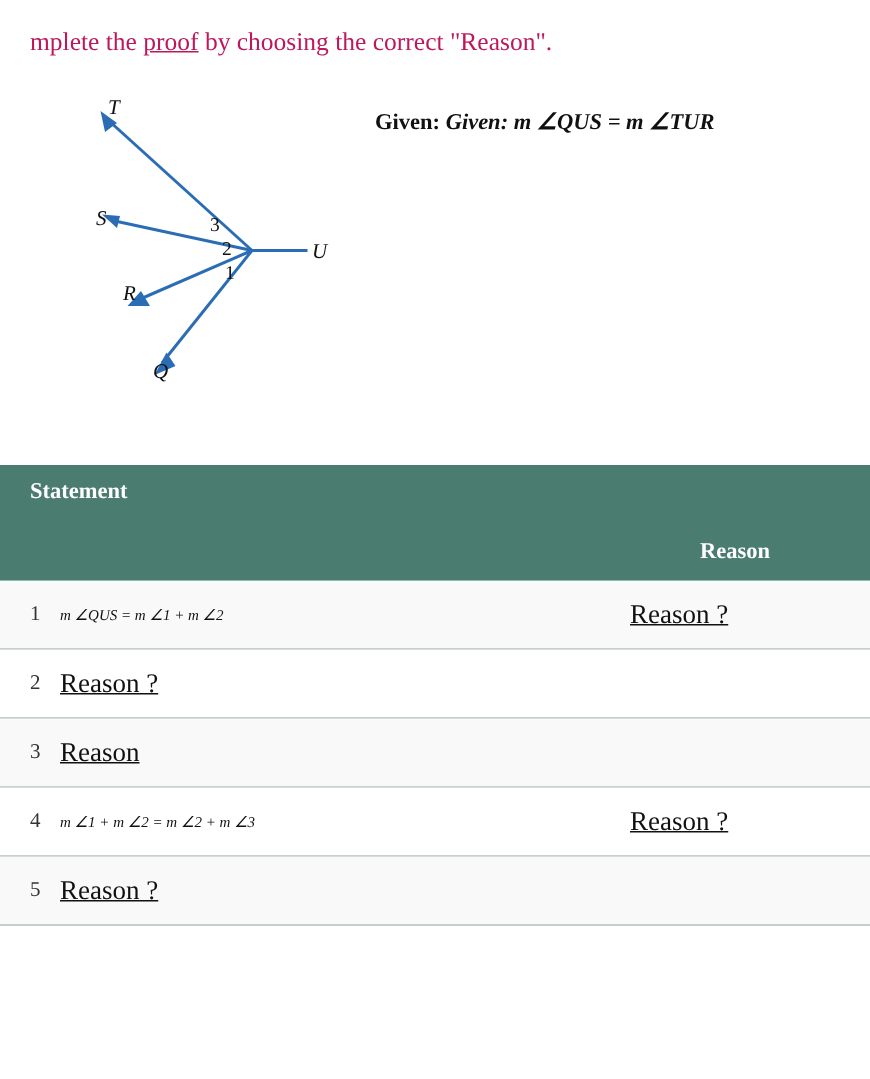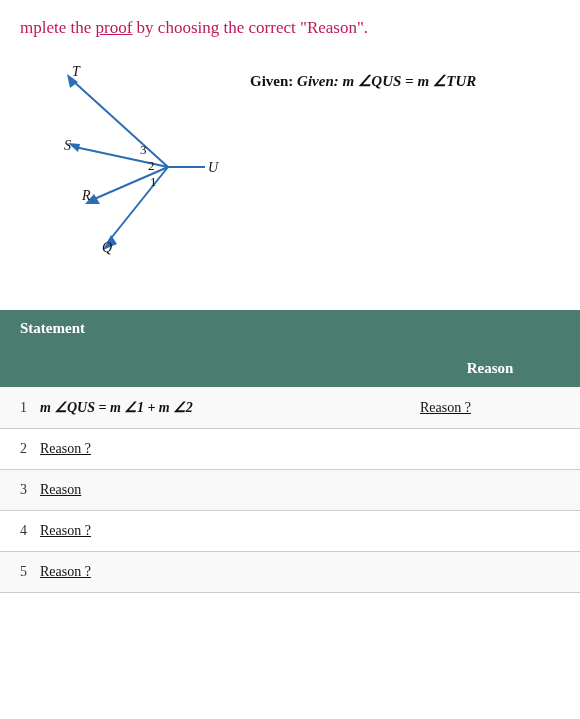--- a/index.html
+++ b/index.html
@@ -77,28 +77,27 @@
     .table-row:nth-child(even) {
       background: #f9f9f9;
     }
     .row-num {
       flex: 0 0 20px;
       font-size: 14px;
       color: #333;
     }
     .row-statement {
       flex: 1;
-      font-size: 14px;
+      font-size: 10px;
       color: #111;
       font-style: italic;
-      font-weight: bold;
     }
     .row-reason {
       flex: 0 0 140px;
-      font-size: 14px;
+      font-size: 18px;
       color: #111;
       text-decoration: underline;
       cursor: pointer;
     }
     .row-reason.given {
       text-decoration: underline;
     }
   </style>
 </head>
 <body>
@@ -173,20 +172,21 @@
     <span class="row-reason">Reason ?</span>
   </div>
 
   <div class="table-row">
     <span class="row-num">3</span>
     <span class="row-reason given">Reason</span>
   </div>
 
   <div class="table-row">
     <span class="row-num">4</span>
+    <span class="row-statement"><em>m</em> ∠1 + <em>m</em> ∠2 = <em>m</em> ∠2 + <em>m</em> ∠3</span>
     <span class="row-reason">Reason ?</span>
   </div>
 
   <div class="table-row">
     <span class="row-num">5</span>
     <span class="row-reason">Reason ?</span>
   </div>
 </div>
 
 </body></html>

